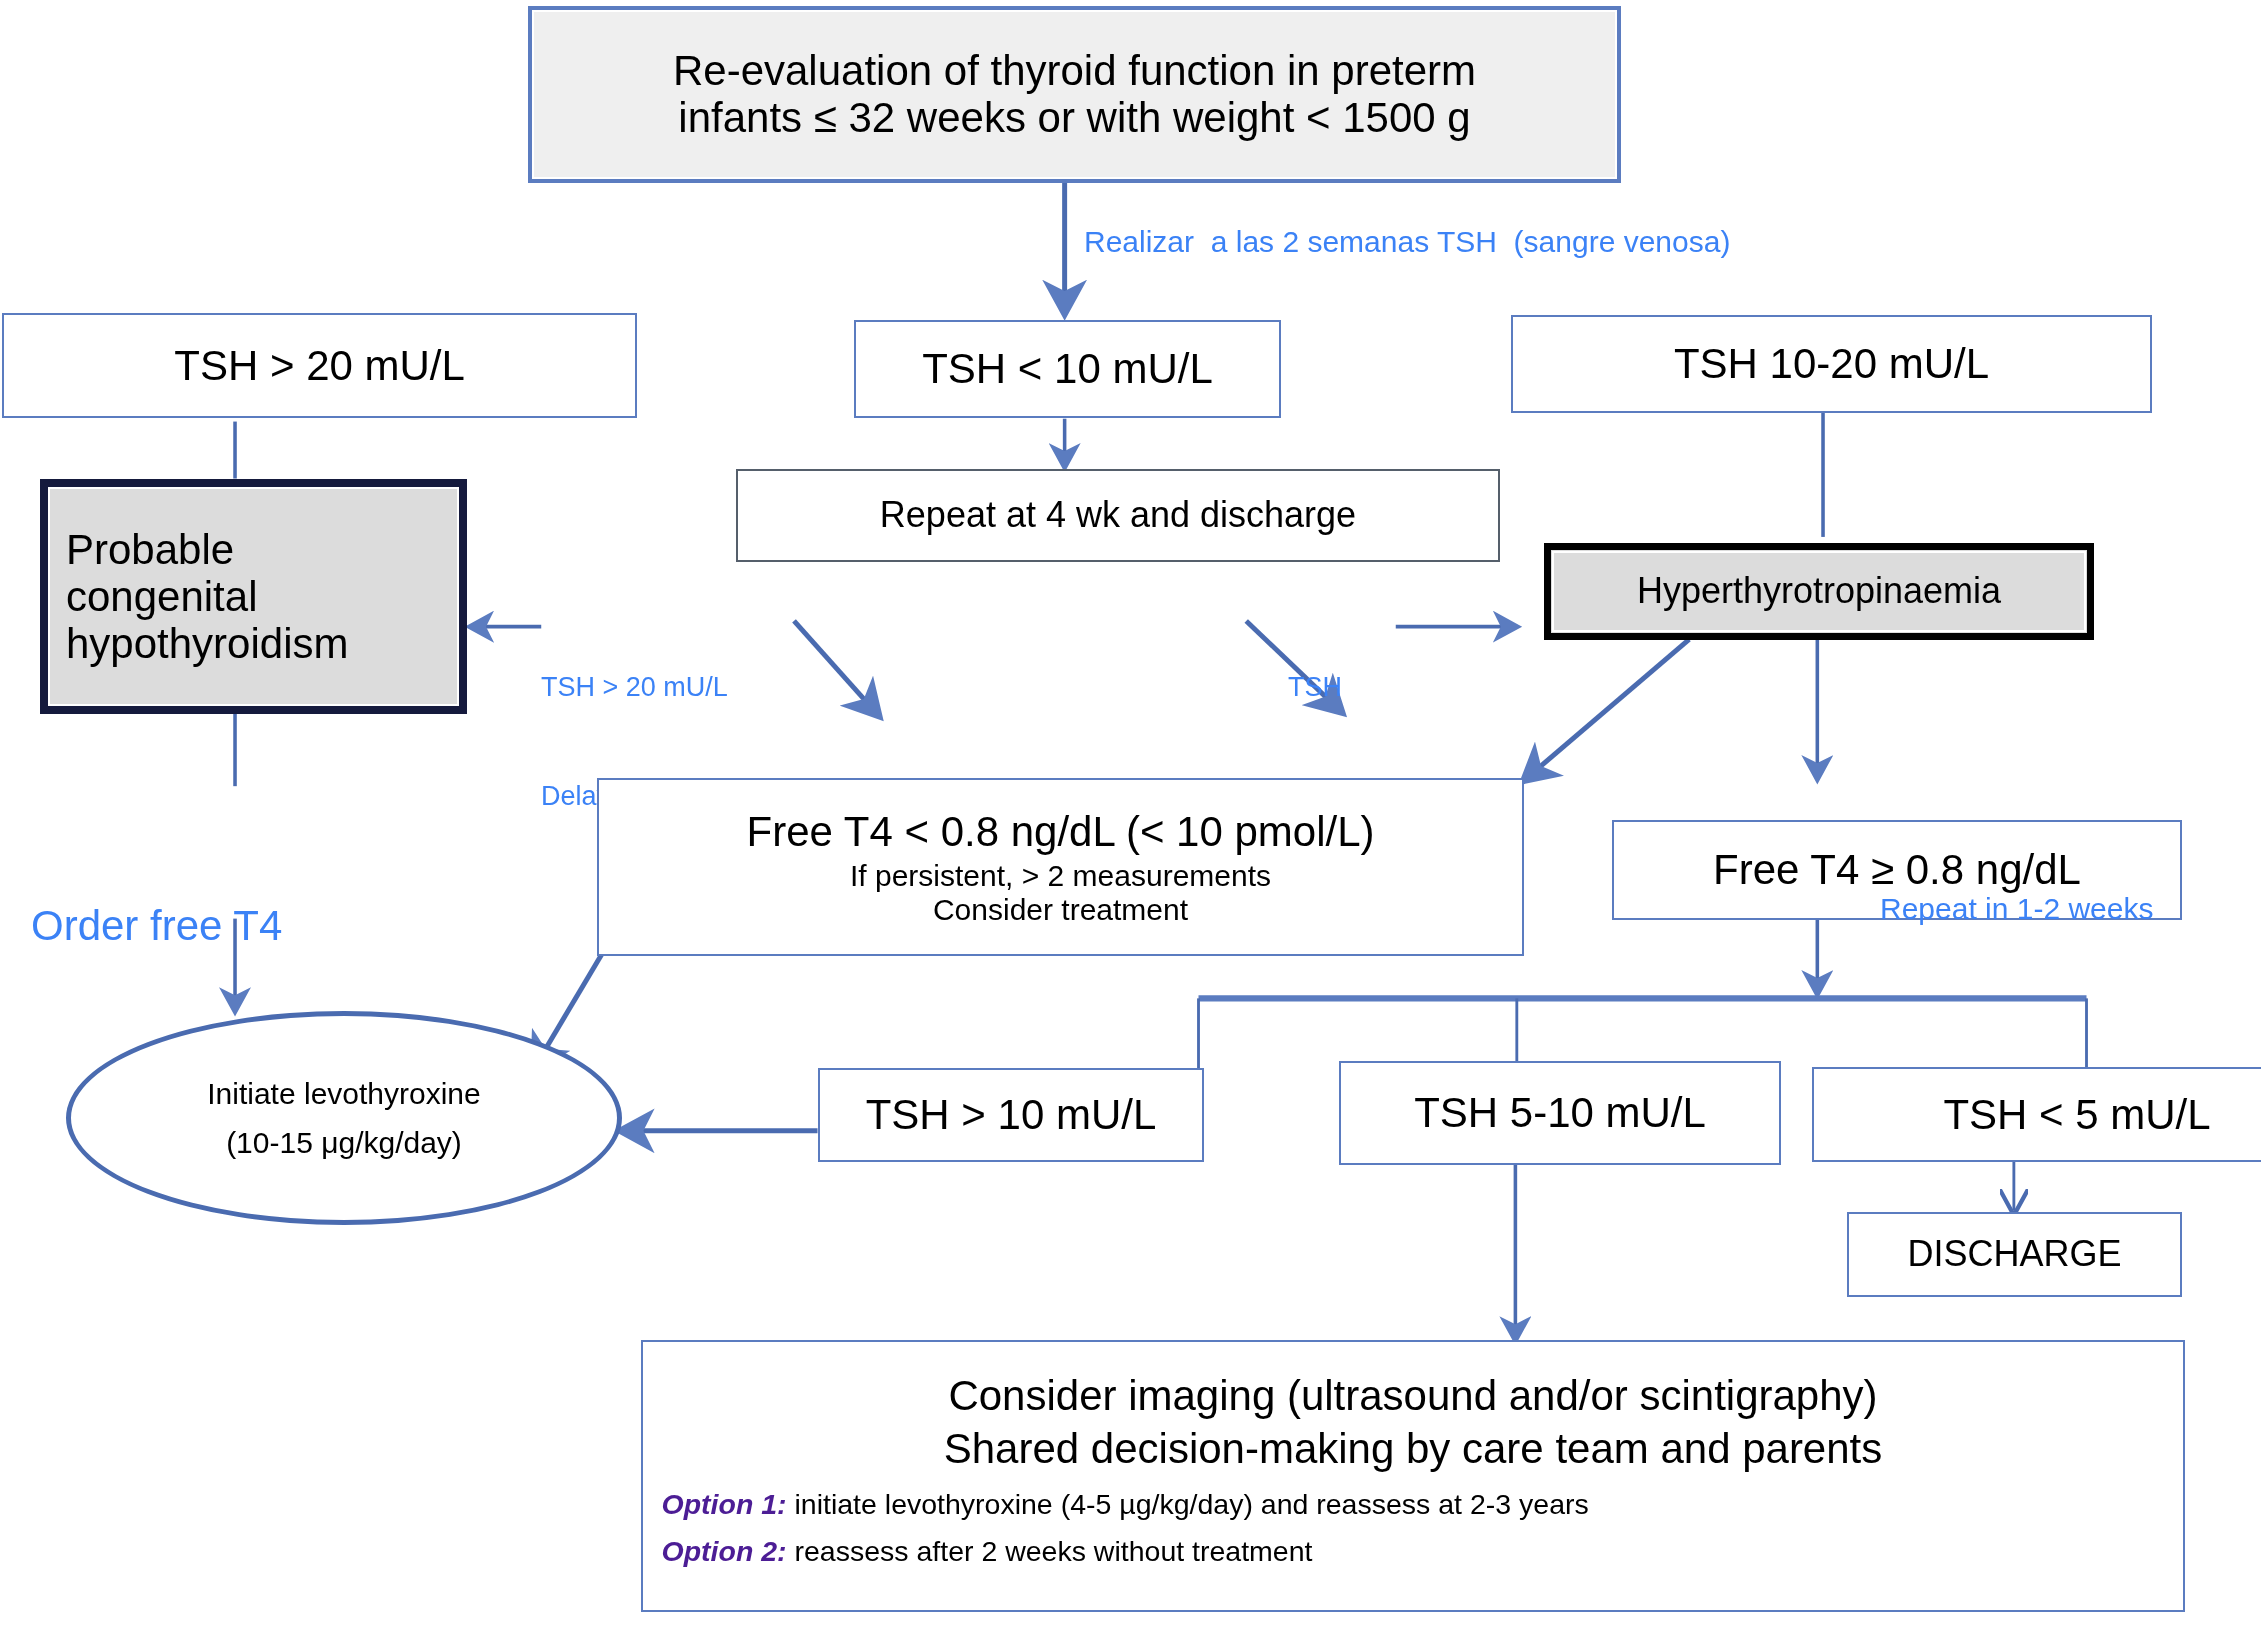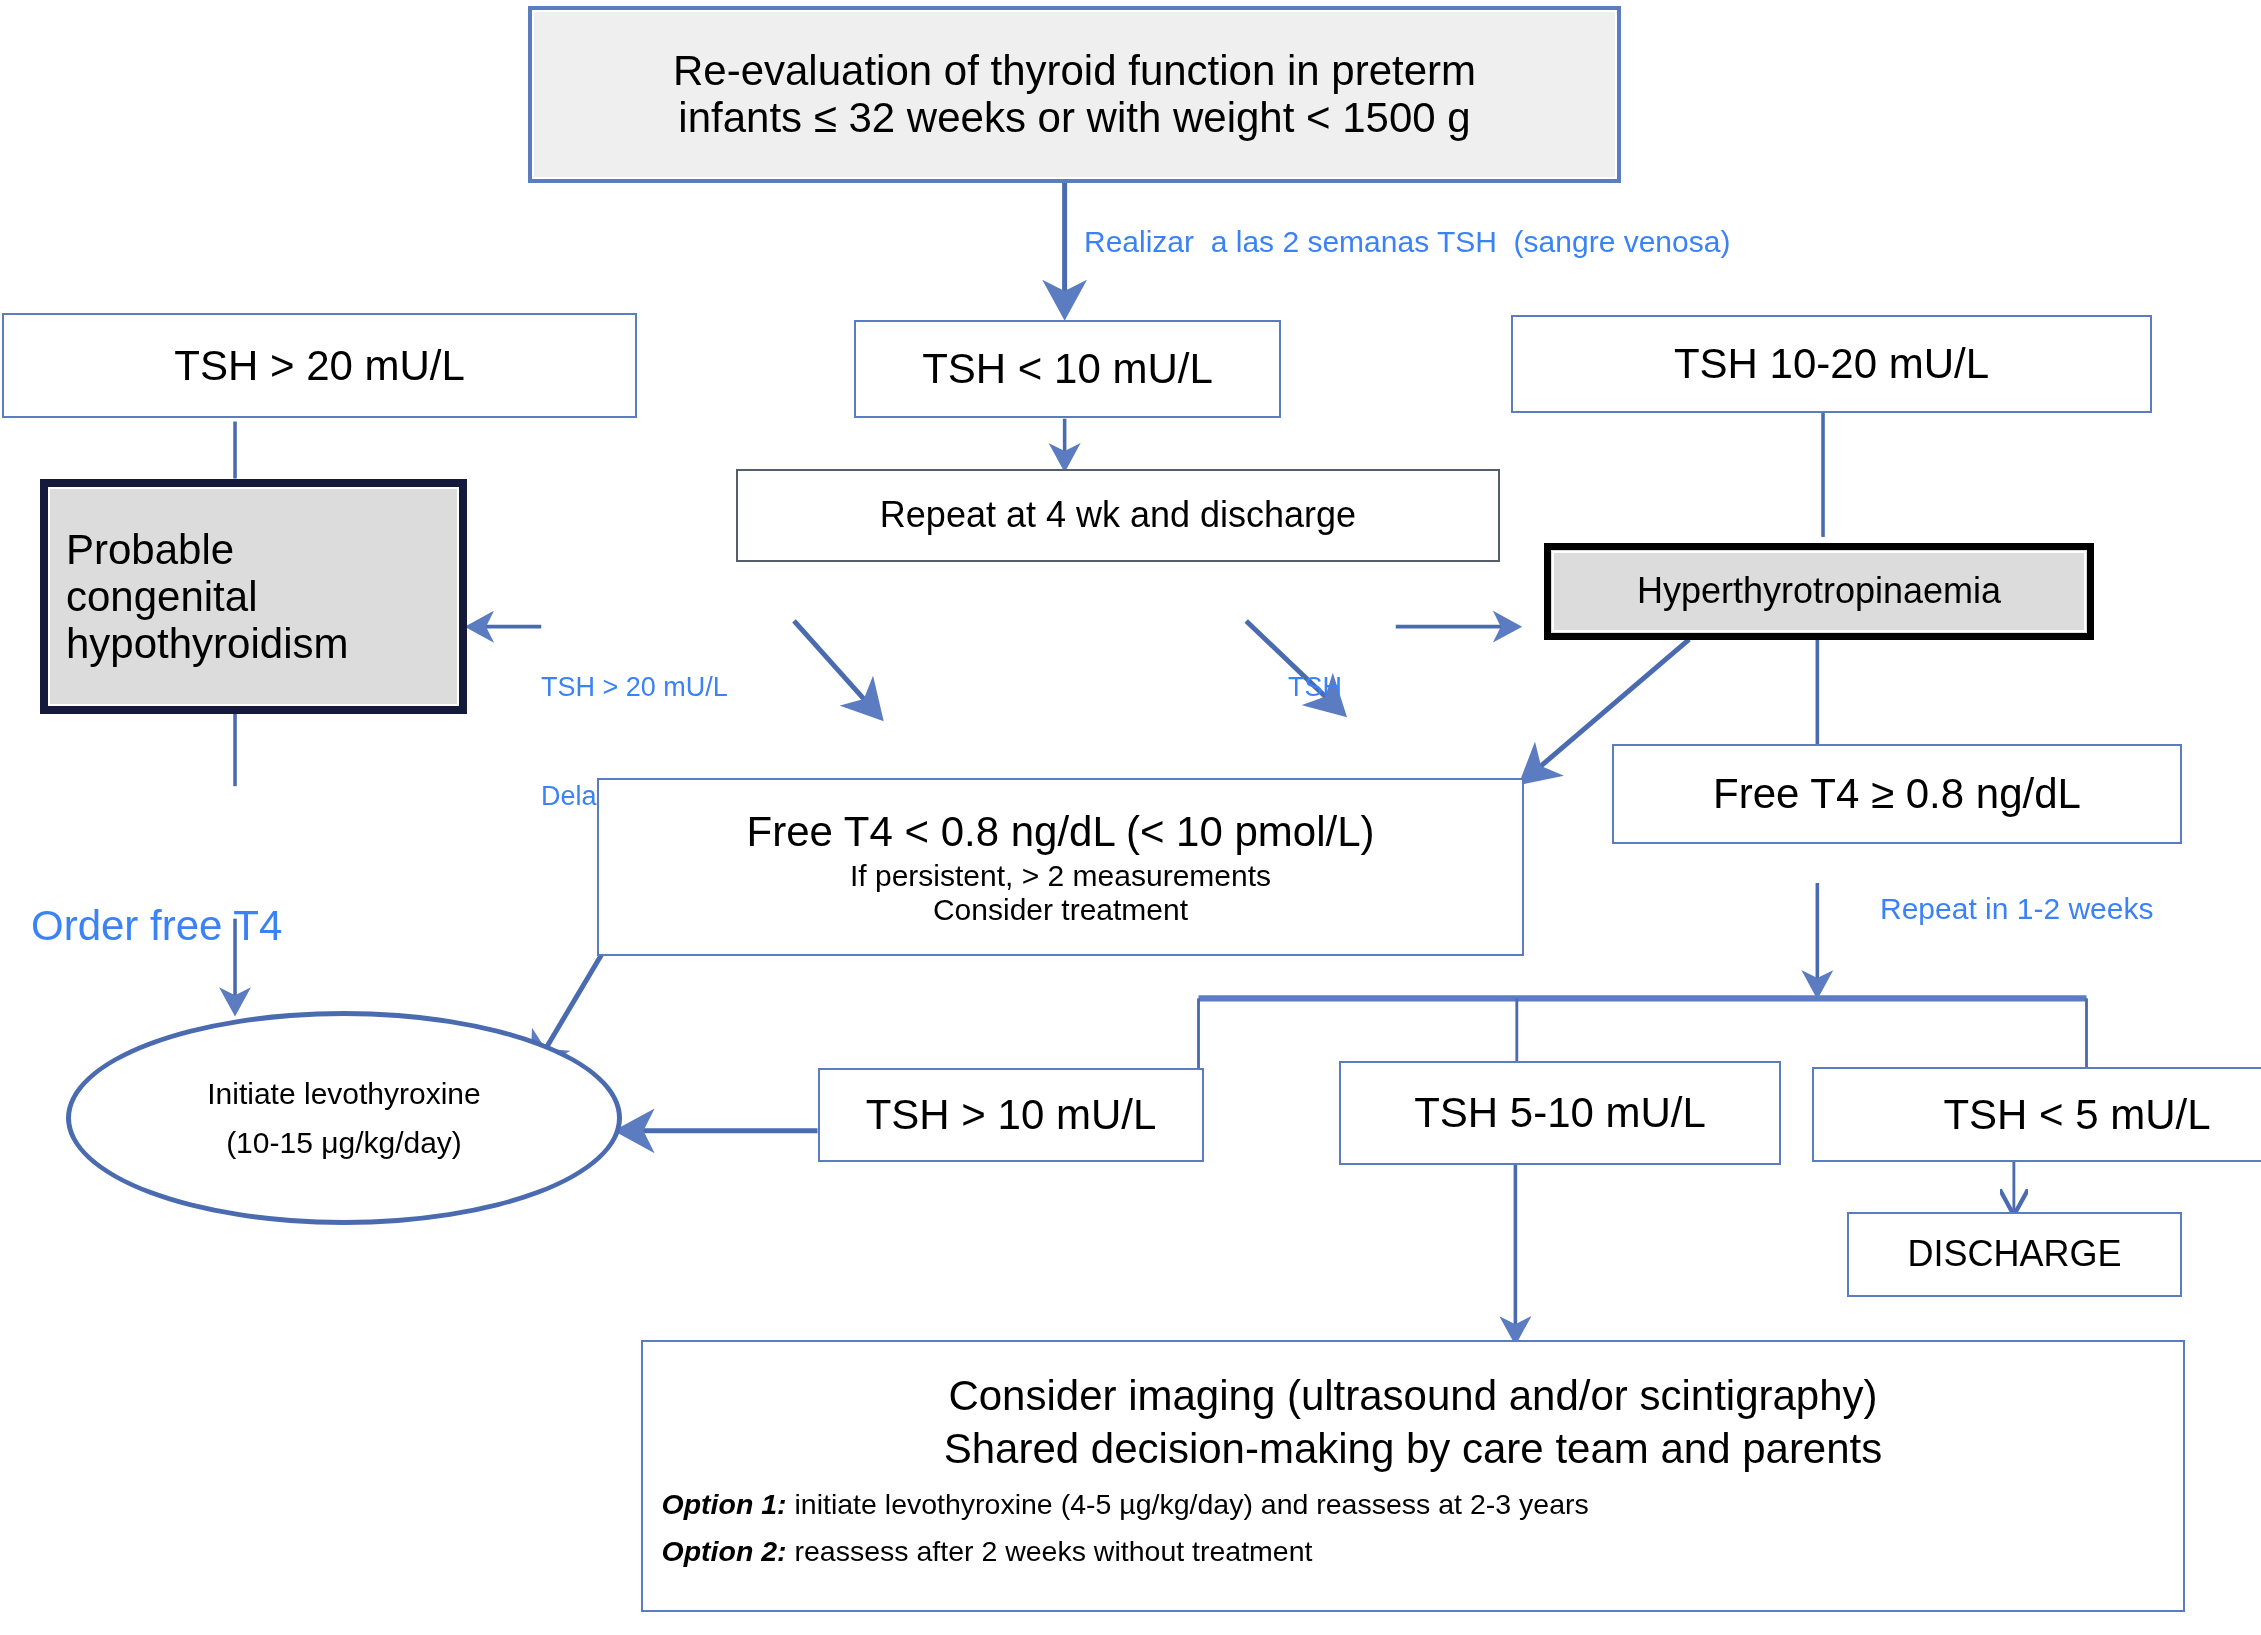--- a/index.html
+++ b/index.html
@@ -79,21 +79,21 @@
     white-space: pre;
   }
   .t-lg   { font-size: 42px; }
   .t-md   { font-size: 36px; }
   .t-sm   { font-size: 30px; }
   .t-xs   { font-size: 27px; }
   .left   { text-align: left; align-items: flex-start; }
   .opt {
     font-style: italic;
     font-weight: bold;
-    color: #000000;
+    color: #4c1d95;
   }
   .optline {
     font-size: 28.5px;
     text-align: left;
     width: 100%;
     padding-left: 18.5px;
     box-sizing: border-box;
     line-height: 1.35;
   }
 </style>
@@ -229,21 +229,21 @@
     <div>TSH</div>
     <div style="margin-top:15.7px;">10-20 mU/L</div>
   </div>
 
   <div class="node box-accent" style="left:597px; top:778px; width:927px; height:178px;">
     <div class="t-lg">Free T4 &lt; 0.8 ng/dL (&lt; 10 pmol/L)</div>
     <div class="t-sm" style="margin-top:4.3px;">If persistent, &gt; 2 measurements</div>
     <div class="t-sm">Consider treatment</div>
   </div>
 
-  <div class="node box-accent t-lg" style="left:1612px; top:744px; width:570px; height:100px;">
+  <div class="node box-accent t-lg" style="left:1612px; top:820px; width:570px; height:100px;">
     <div>Free T4 ≥ 0.8 ng/dL</div>
   </div>
 
   <div class="label t-lg" style="left:31px; top:798px; line-height:1.22;">
     <div>Order free T4</div>
   </div>
 
   <div class="label t-sm" style="left:1880px; top:892px;">Repeat in 1-2 weeks</div>
 
   <div class="node ellipse" style="left:66px; top:1011px; width:556px; height:214px;">

